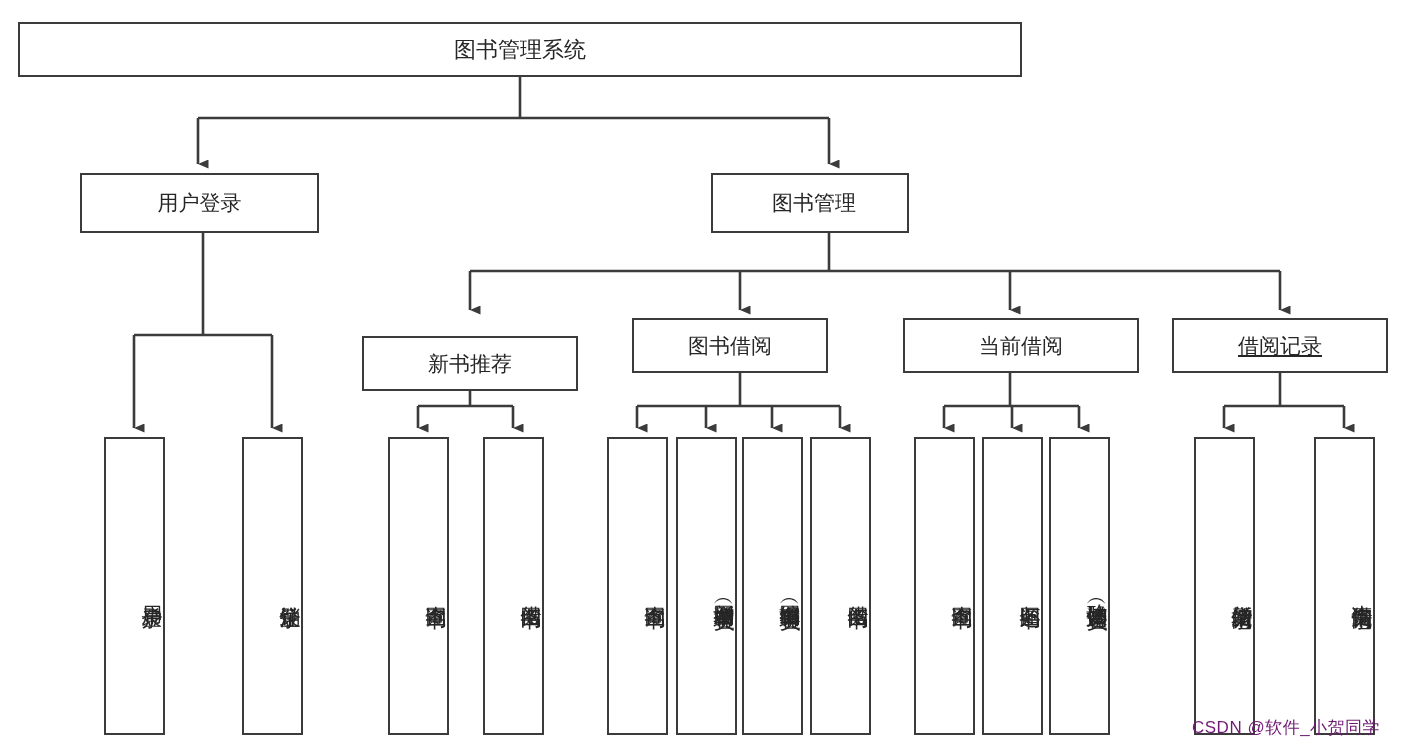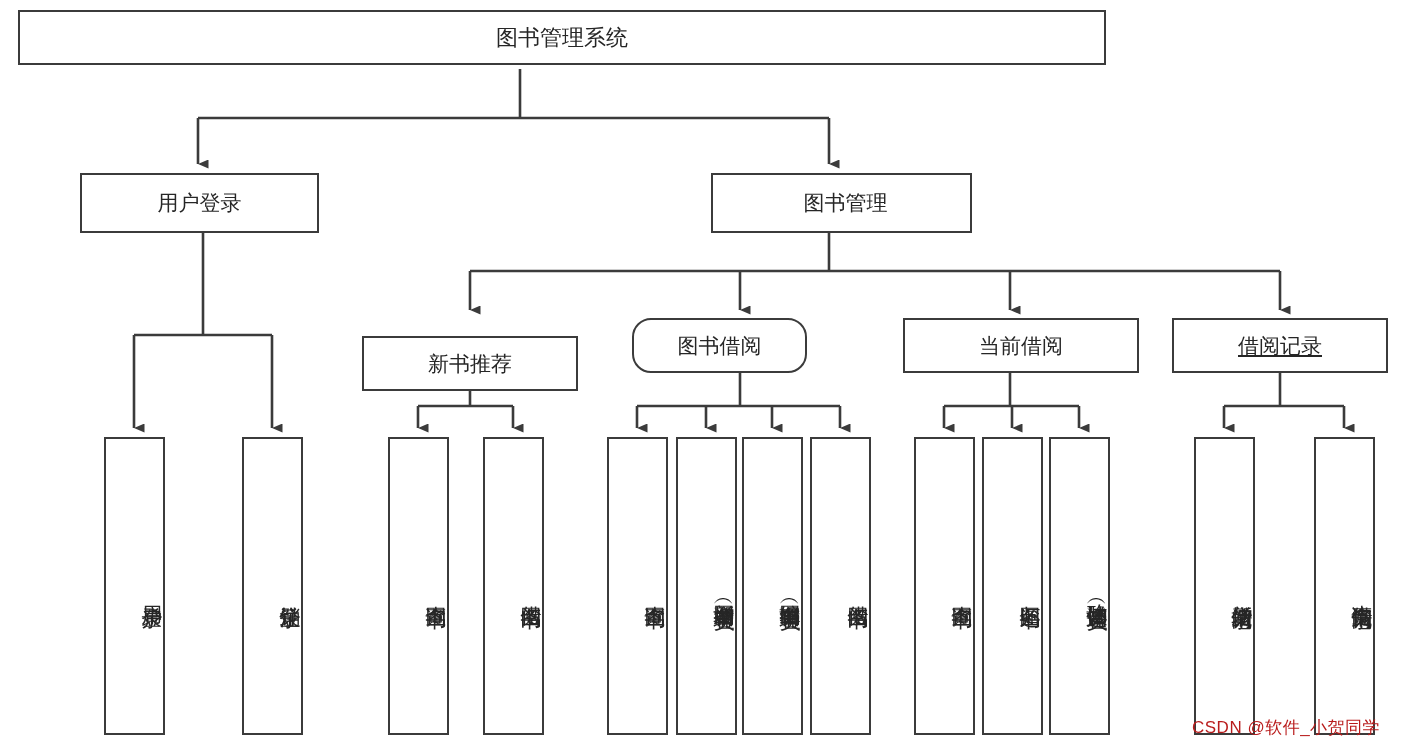--- a/index.html
+++ b/index.html
@@ -110,39 +110,39 @@
       <path d="M 1012 406 L 1012 428" marker-end="url(#arrowhead)"></path>
       <path d="M 1079 406 L 1079 428" marker-end="url(#arrowhead)"></path>
 
       <path d="M 1280 373 L 1280 406"></path>
       <path d="M 1224 406 L 1344 406"></path>
       <path d="M 1224 406 L 1224 428" marker-end="url(#arrowhead)"></path>
       <path d="M 1344 406 L 1344 428" marker-end="url(#arrowhead)"></path>
     </g>
   </svg>
 
-  <div class="node root" style="left: 18px; top: 10px; width: 1088px; height: 55px;">图书管理系统</div>
+  <div class="node root" style="left: 18px; top: 22px; width: 1004px; height: 55px;">图书管理系统</div>
 
   <div class="node level1" style="left: 80px; top: 173px; width: 239px; height: 60px;">用户登录</div>
-  <div class="node level1" style="left: 711px; top: 173px; width: 261px; height: 60px; padding-left: 8px;">图书管理</div>
+  <div class="node level1" style="left: 711px; top: 173px; width: 198px; height: 60px; padding-left: 8px;">图书管理</div>
 
   <div class="node level2" style="left: 362px; top: 336px; width: 216px; height: 55px;">新书推荐</div>
-  <div class="node level2" style="left: 632px; top: 318px; width: 175px; height: 55px; border-radius: 19px;">图书借阅</div>
+  <div class="node level2" style="left: 632px; top: 318px; width: 196px; height: 55px;">图书借阅</div>
   <div class="node level2" style="left: 903px; top: 318px; width: 236px; height: 55px;">当前借阅</div>
   <div class="node level2" style="left: 1172px; top: 318px; width: 216px; height: 55px; text-decoration: underline;">借阅记录</div>
 
   <div class="node leaf" style="left: 104px; top: 437px; width: 61px; height: 298px;">用户登录</div>
   <div class="node leaf" style="left: 242px; top: 437px; width: 61px; height: 298px;">注销登录</div>
   <div class="node leaf" style="left: 388px; top: 437px; width: 61px; height: 298px;">查询图书</div>
   <div class="node leaf" style="left: 483px; top: 437px; width: 61px; height: 298px;">借阅图书</div>
   <div class="node leaf" style="left: 607px; top: 437px; width: 61px; height: 298px;">查询图书</div>
   <div class="node leaf" style="left: 676px; top: 437px; width: 61px; height: 298px;">新增图书（管理员）</div>
   <div class="node leaf" style="left: 742px; top: 437px; width: 61px; height: 298px;">编辑图书（管理员）</div>
   <div class="node leaf" style="left: 810px; top: 437px; width: 61px; height: 298px;">借阅图书</div>
   <div class="node leaf" style="left: 914px; top: 437px; width: 61px; height: 298px;">查询图书</div>
   <div class="node leaf" style="left: 982px; top: 437px; width: 61px; height: 298px;">归还图书</div>
   <div class="node leaf" style="left: 1049px; top: 437px; width: 61px; height: 298px;">确认归还（管理员）</div>
   <div class="node leaf" style="left: 1194px; top: 437px; width: 61px; height: 298px;">新增借阅记录</div>
   <div class="node leaf" style="left: 1314px; top: 437px; width: 61px; height: 298px;">查询借阅记录</div>
 
-  <div class="watermark" style="left: 1192px; top: 716px; color: #b91c1c;">CSDN @软件_小贺同学</div>
+  <div class="watermark" style="left: 1192px; top: 716px; color: #701a75;">CSDN @软件_小贺同学</div>
 
 </div>
 
 </body></html>

